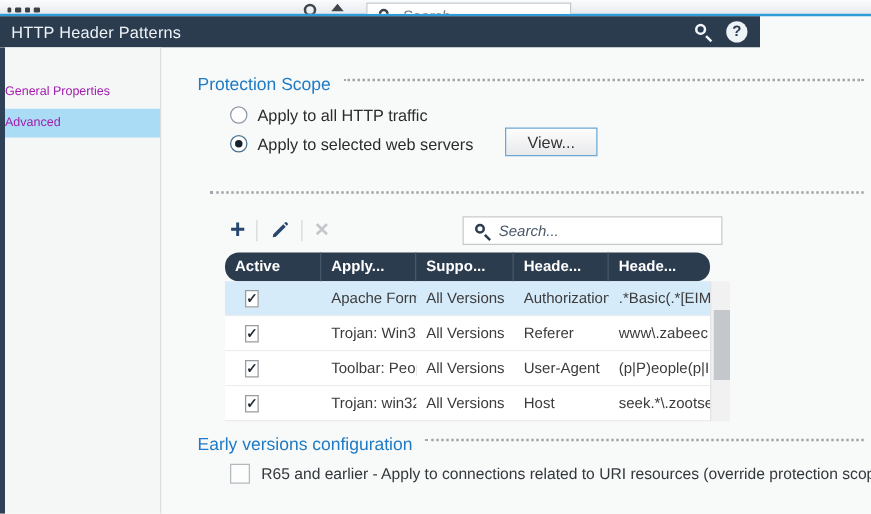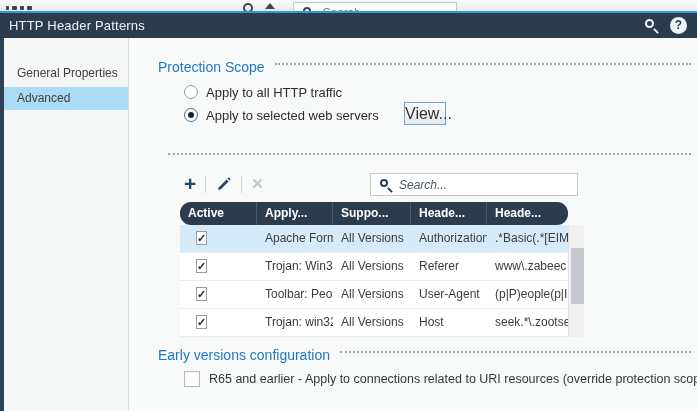--- a/index.html
+++ b/index.html
@@ -12,49 +12,49 @@
   .frag-mark { position:absolute; top:6px; height:4px; background:#3c4147; border-radius:1px; }
   .frag-gear { position:absolute; left:243px; top:3px; width:10px; height:10px; border:2px solid #40464d; border-radius:50%; }
   .frag-arrow { position:absolute; left:265px; top:3px; width:0; height:0;
     border-left:5px solid transparent; border-right:5px solid transparent; border-bottom:6px solid #40464d; }
   .frag-search { position:absolute; left:293px; top:2px; width:164px; height:20px; background:#fff; border:1px solid #c5c9ce; }
   .frag-search .mini-mag { position:absolute; left:9px; top:4px; width:8px; height:8px; border:2px solid #3a424c; border-radius:50%; }
   .frag-search .mini-mag::after { content:""; position:absolute; left:7px; top:7px; width:2px; height:5px; background:#3a424c; transform:rotate(-45deg); }
   .frag-search .frag-ph { position:absolute; left:28px; top:3px; font-size:12px; font-style:italic; color:#6b7680; }
 
   
-  .titlebar { position:absolute; left:0; top:13px; width:697px; height:25px; background:#2c3c4f; }
+  .titlebar { position:absolute; left:0; top:13px; width:608px; height:25px; background:#2c3c4f; }
   .titlebar .title { position:absolute; left:9px; top:5px; font-size:13px; color:#eef3f8; letter-spacing:.2px; }
   .tb-search { position:absolute; right:36px; top:4px; width:18px; height:18px; cursor:pointer; }
   .tb-search .lens { position:absolute; left:2px; top:2px; width:9px; height:9px; border:2px solid #f2f6fa; border-radius:50%; }
   .tb-search .stem { position:absolute; left:12px; top:11px; width:2px; height:6px; background:#f2f6fa; transform:rotate(-45deg); }
   .tb-help { position:absolute; right:10px; top:4px; width:17px; height:17px; border-radius:50%; background:#eef3f8;
     color:#2c3c4f; font-size:12px; font-weight:bold; text-align:center; line-height:17px; cursor:pointer; }
 
   
   .dbody { position:absolute; left:0; top:38px; width:697px; height:373px; background:#f8f9f9; }
   .left-strip { position:absolute; left:0; top:0; width:4px; height:100%; background:#2e4156; }
   .sidebar { position:absolute; left:4px; top:0; width:125px; height:100%; background:#f5f6f6; border-right:1px solid #dcdddd; }
-  .side-item { position:relative; margin-top:24px; height:23px; line-height:23px; padding-left:13px;
-    font-size:12px; color:#404040; cursor:pointer; white-space:nowrap; }
+  .side-item { position:relative; margin-top:24px; height:23px; line-height:23px; 
+    font-size:10px; color:#a21caf; cursor:pointer; white-space:nowrap; }
   .side-item.selected { background:#abdcf6; margin-top:2px; }
 
   
   .sect { position:absolute; left:158px; right:6px; height:18px; display:flex; }
   .sect .sect-title { font-size:14px; color:#1e7ac4; white-space:nowrap; }
   .sect .leader { flex:1; margin-left:10px; border-top:2px dotted #a2a7ab; height:0; margin-top:4px; }
 
   
   .opt-row { position:absolute; left:184px; height:20px; display:flex; align-items:center; }
   .radio { width:14px; height:14px; border:1px solid #8e9aa5; border-radius:50%; background:#fff; position:relative; cursor:pointer; flex:none; }
   .radio.selected { border-color:#49718f; }
   .radio.selected::after { content:""; position:absolute; left:3px; top:3px; width:6px; height:6px; border-radius:50%; background:#16232f; }
   .opt-label { margin-left:8px; font-size:13px; color:#2c2c2c; white-space:nowrap; cursor:pointer; }
-  .view-btn { position:absolute; left:404px; top:64px; width:42px; height:23px; border:1px solid #6da7d2;
-    background:linear-gradient(#fdfdfd,#e8e9eb); font-size:16px; color:#333; font-family:"Liberation Sans",sans-serif; cursor:pointer; }
+  .view-btn { position:absolute; left:404px; top:64px; width:74px; height:23px; border:1px solid #6da7d2;
+    background:linear-gradient(#fdfdfd,#e8e9eb); font-size:13px; color:#333; font-family:"Liberation Sans",sans-serif; cursor:pointer; }
 
   
   .toolbar { position:absolute; left:184px; top:134px; height:24px; display:flex; align-items:center; }
   .tool-add { font-size:21px; font-weight:bold; color:#27476e; line-height:22px; cursor:pointer; }
   .tool-sep { width:1px; height:17px; background:#d4d6d8; margin:0 9px; }
   .tool-edit { width:17px; height:17px; cursor:pointer; }
   .tool-del { font-size:15px; font-weight:bold; color:#c3c7cb; cursor:pointer; }
   .search-box { position:absolute; left:370px; top:135px; width:208px; height:23px; background:#fff; border:1px solid #c6c9cc; }
   .search-box .lens { position:absolute; left:9px; top:5px; width:8px; height:8px; border:2px solid #2c3c4f; border-radius:50%; }
   .search-box .stem { position:absolute; left:18px; top:13px; width:2px; height:6px; background:#2c3c4f; transform:rotate(-45deg); }

